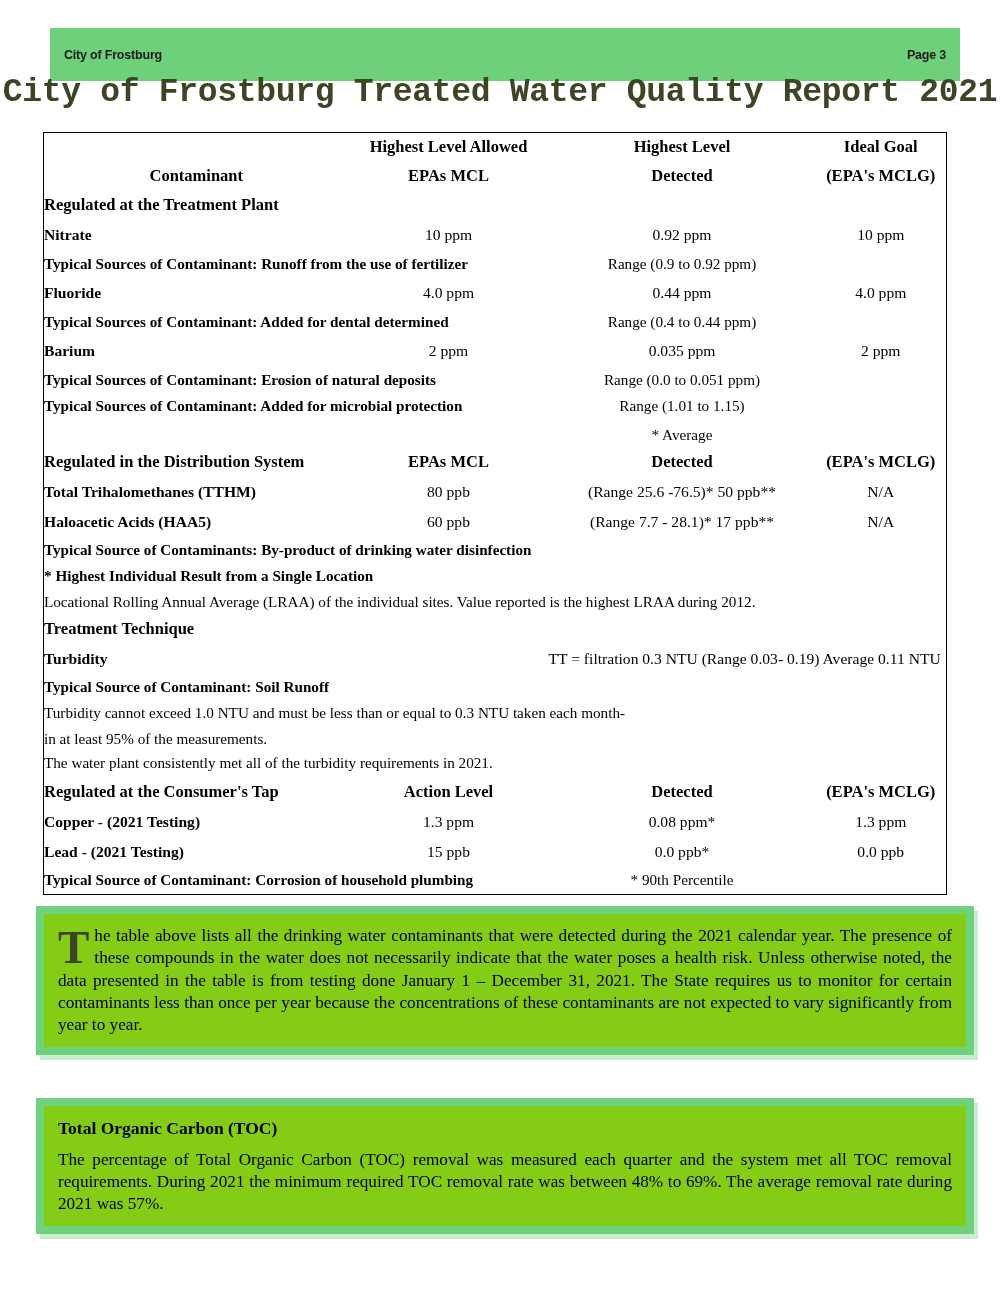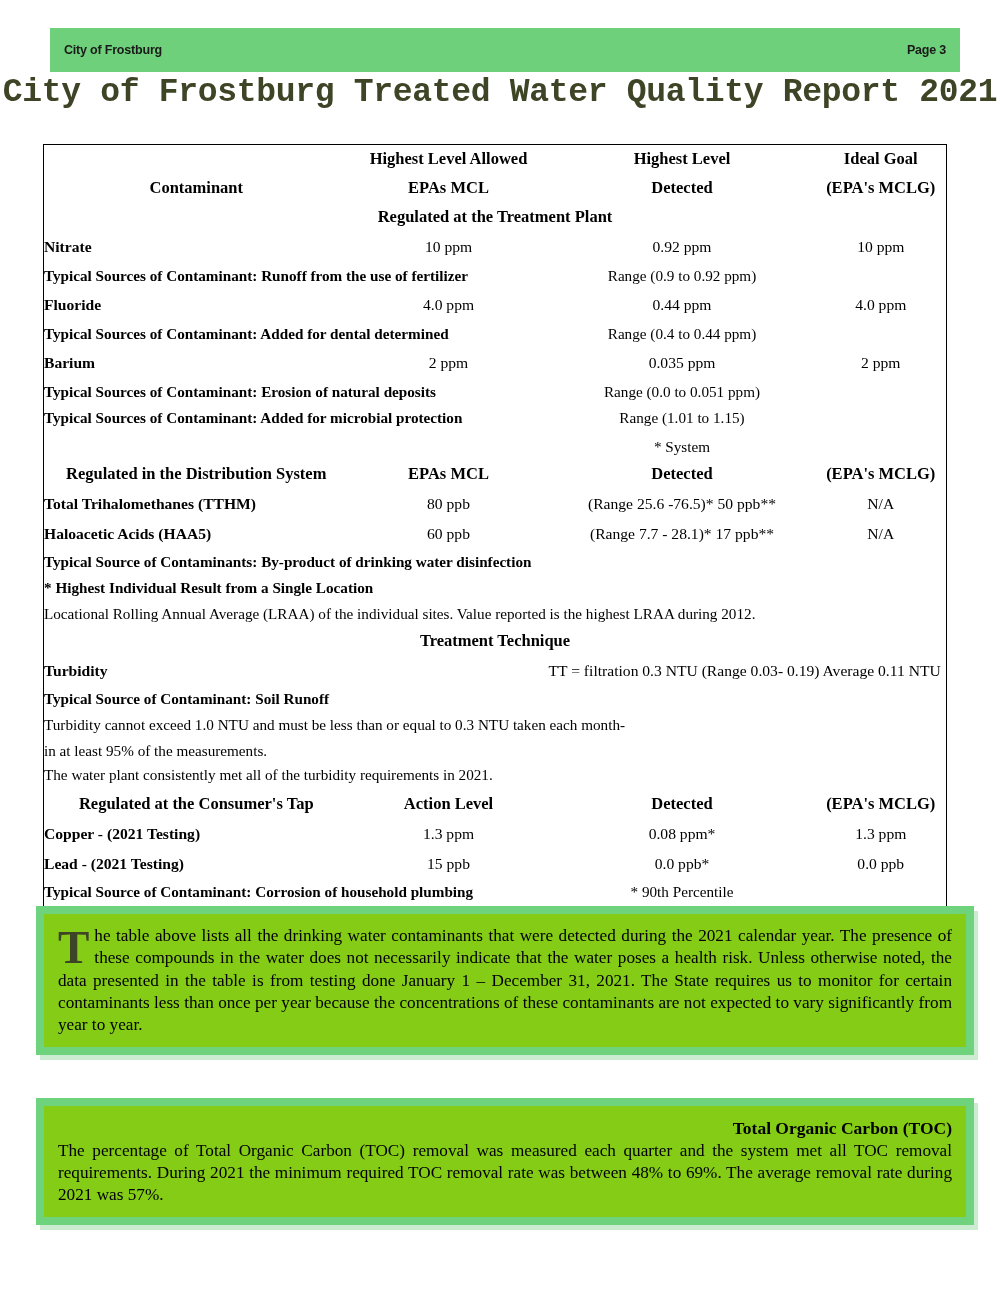--- a/index.html
+++ b/index.html
@@ -12,21 +12,21 @@
     position: relative;
     font-family: "Liberation Serif", serif;
     color: #000000;
     overflow: hidden;
   }
 
   
   #banner {
     position: absolute;
     left: 50px; top: 28px;
-    width: 910px; height: 44px;
+    width: 910px; height: 53px;
     background: #6ed07a;
     display: flex;
     align-items: center;
     justify-content: space-between;
     padding: 0 14px;
   }
   #banner .b-text {
     font-family: "Liberation Sans", sans-serif;
     font-weight: bold;
     font-size: 12.5px;
@@ -43,21 +43,21 @@
     font-family: Liberation Mono, monospace;
     font-weight: bold;
     font-size: 33px;
     color: #3e4426;
     letter-spacing: -0.3px;
   }
 
   
   #wq-table {
     position: absolute;
-    left: 43px; top: 144px;
+    left: 43px; top: 132px;
     width: 903px;
     border-collapse: collapse;
     border: 1.6px solid #000;
     table-layout: fixed;
     font-size: 15.6px;
   }
   #wq-table td {
     border: 0;
     padding: 0;
     vertical-align: middle;
@@ -69,21 +69,21 @@
   .ctr { text-align: center; }
   .hdr {
     font-weight: bold;
     font-size: 16.5px;
     text-align: center;
   }
   .sec-hdr {
     font-weight: bold;
     font-size: 16.5px;
     padding-left: 5px;
-    text-align: center;
+    text-align: left;
   }
   .r-tall  { height: 29px; }
   .r-val   { height: 30px; }
   .r-src   { height: 28px; }
   .r-note  { height: 26px; }
   .small-note { font-size: 15.2px; }
   .indent1 { padding-left: 28px; }
 
   
   .green-box {
@@ -104,24 +104,24 @@
   .dropcap::first-letter {
     float: left;
     font-size: 47px;
     line-height: 0.82;
     font-weight: bold;
     color: #3e4426;
     padding: 3px 5px 0 0;
     font-family: "Liberation Serif", serif;
   }
   #toc-title {
-    text-align: right;
+    text-align: left;
     font-weight: bold;
     font-size: 17.5px;
-    margin-bottom: 0;
+    margin-bottom: 9px;
   }
   .toc-body { text-align: justify; }
 </style>
 </head>
 <body>
 
 <div id="banner">
   <span class="b-text">City of Frostburg</span>
   <span class="b-text">Page 3</span>
 </div>
@@ -191,21 +191,21 @@
       <td class="r-src rb"></td>
     </tr>
 
     <tr>
       <td class="r-src pad-l small-note" colspan="2" style="vertical-align:top;padding-top:3px">Typical Sources of Contaminant: Added for microbial protection</td>
       <td class="r-src ctr small-note" style="vertical-align:top;padding-top:3px">Range (1.01 to 1.15)</td>
       <td class="r-src"></td>
     </tr>
     <tr>
       <td class="r-note rb-thick" colspan="2"></td>
-      <td class="r-note rb-thick ctr small-note">* System</td>
+      <td class="r-note rb-thick ctr small-note">* Average</td>
       <td class="r-note rb-thick"></td>
     </tr>
 
     <tr>
       <td class="r-tall rb-thick sec-hdr">Regulated in the Distribution System</td>
       <td class="r-tall cv rb-thick hdr">EPAs MCL</td>
       <td class="r-tall cv rb-thick hdr">Detected</td>
       <td class="r-tall cv rb-thick hdr">(EPA's MCLG)</td>
     </tr>
     <tr>

